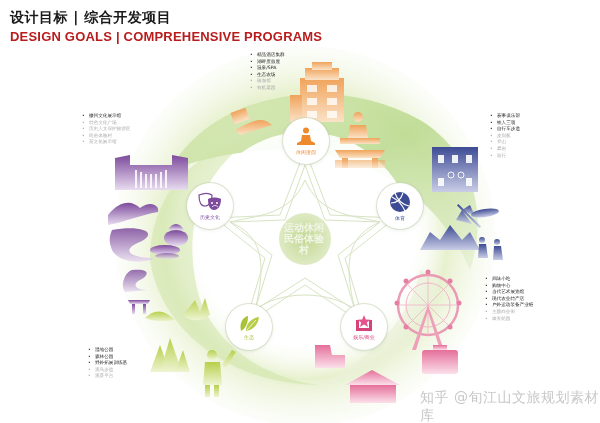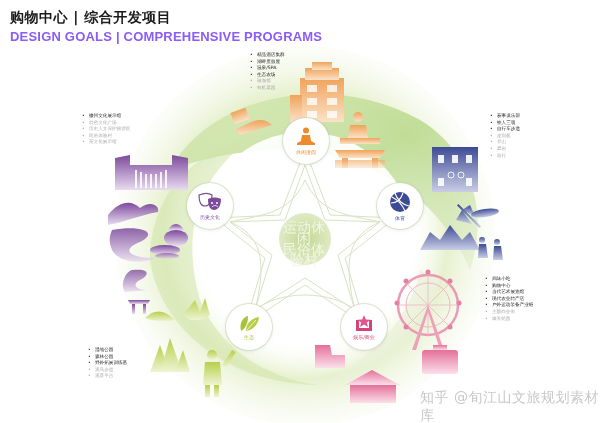--- a/index.html
+++ b/index.html
@@ -1,34 +1,34 @@
 <!DOCTYPE html>
 <html><head>
 <meta charset="utf-8">
 <style>
   html, body { margin:0; padding:0; }
   body { width:600px; height:423px; background:#ffffff; position:relative; overflow:hidden; font-family:"DejaVu Sans", sans-serif; }
   .title-cn { position:absolute; left:10px; top:9px; font-size:14px; font-weight:bold; color:#1a1a1a; letter-spacing:0.5px; }
-  .title-en { position:absolute; left:10px; top:29px; font-family:"Liberation Sans", sans-serif; font-size:13px; font-weight:bold; color:#8b5cf6; letter-spacing:0.2px; }
+  .title-en { position:absolute; left:10px; top:29px; font-family:"Liberation Sans", sans-serif; font-size:13px; font-weight:bold; color:#b91c1c; letter-spacing:0.2px; }
   .stage { position:absolute; left:0; top:0; width:600px; height:423px; }
   .list { position:absolute; font-size:4.6px; line-height:6.6px; color:#222; }
   .list ul { margin:0; padding:0; list-style:none; }
   .list li { position:relative; padding-left:7px; white-space:nowrap; }
   .list li::before { content:"•"; position:absolute; left:0; top:0; color:#333; }
   .list li.dim { color:#aaa; }
   .list li.dim::before { color:#aaa; }
   .node { position:absolute; width:46px; height:46px; border-radius:50%; background:#fff; box-shadow:0 0 0 1px rgba(200,215,180,0.6), 0 1px 4px rgba(0,0,0,0.10); display:flex; flex-direction:column; align-items:center; justify-content:center; }
   .node .lbl { font-size:5px; margin-top:2px; }
-  .center-label { position:absolute; left:282px; top:222px; width:44px; text-align:center; font-size:14px; line-height:11px; color:#f2f6e8; font-weight:normal; }
+  .center-label { position:absolute; left:282px; top:222px; width:44px; text-align:center; font-size:10px; line-height:11px; color:#f2f6e8; font-weight:bold; }
   .watermark { position:absolute; left:420px; top:389px; font-size:14px; color:#c8c8c8; letter-spacing:0.5px; }
 </style>
 </head>
 <body>
 
-<div class="title-cn">购物中心 | 综合开发项目</div>
+<div class="title-cn">设计目标 | 综合开发项目</div>
 <div class="title-en">DESIGN GOALS | COMPREHENSIVE PROGRAMS</div>
 
 <svg class="stage" viewBox="0 0 600 423" xmlns="http://www.w3.org/2000/svg">
   <defs>
     <radialGradient id="outerRing" cx="0.5" cy="0.5" r="0.5">
       <stop offset="0.55" stop-color="#ffffff" stop-opacity="0"></stop>
       <stop offset="0.75" stop-color="#e4efc8" stop-opacity="0.9"></stop>
       <stop offset="1" stop-color="#f2f7e6" stop-opacity="0.2"></stop>
     </radialGradient>
     <linearGradient id="greenBand" x1="0" y1="0" x2="1" y2="1">

